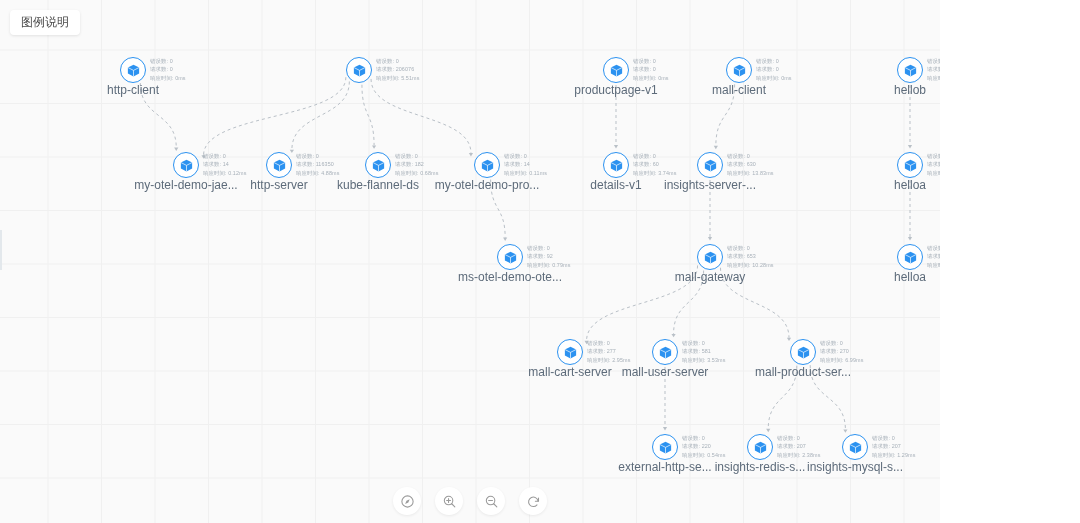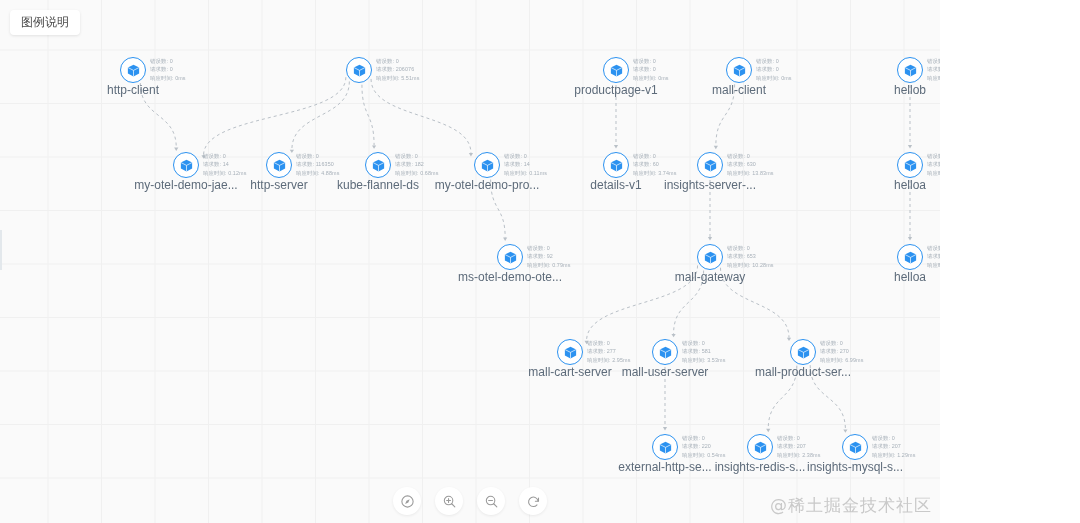--- a/index.html
+++ b/index.html
@@ -547,14 +547,13 @@
       </svg>
     </button>
     <button class="tool-btn">
       <svg width="15" height="15" viewBox="0 0 24 24" fill="none" stroke="#9a9a9a" stroke-width="1.7">
         <path d="M20 6.5v5h-5" stroke-linecap="round" stroke-linejoin="round"></path>
         <path d="M19.2 11a7.6 7.6 0 10-1.6 6.4" stroke-linecap="round"></path>
       </svg>
     </button>
   </div>
 
-  <div class="watermark">@稀土掘金技术社区</div>
 </div>
 
 </body></html>

